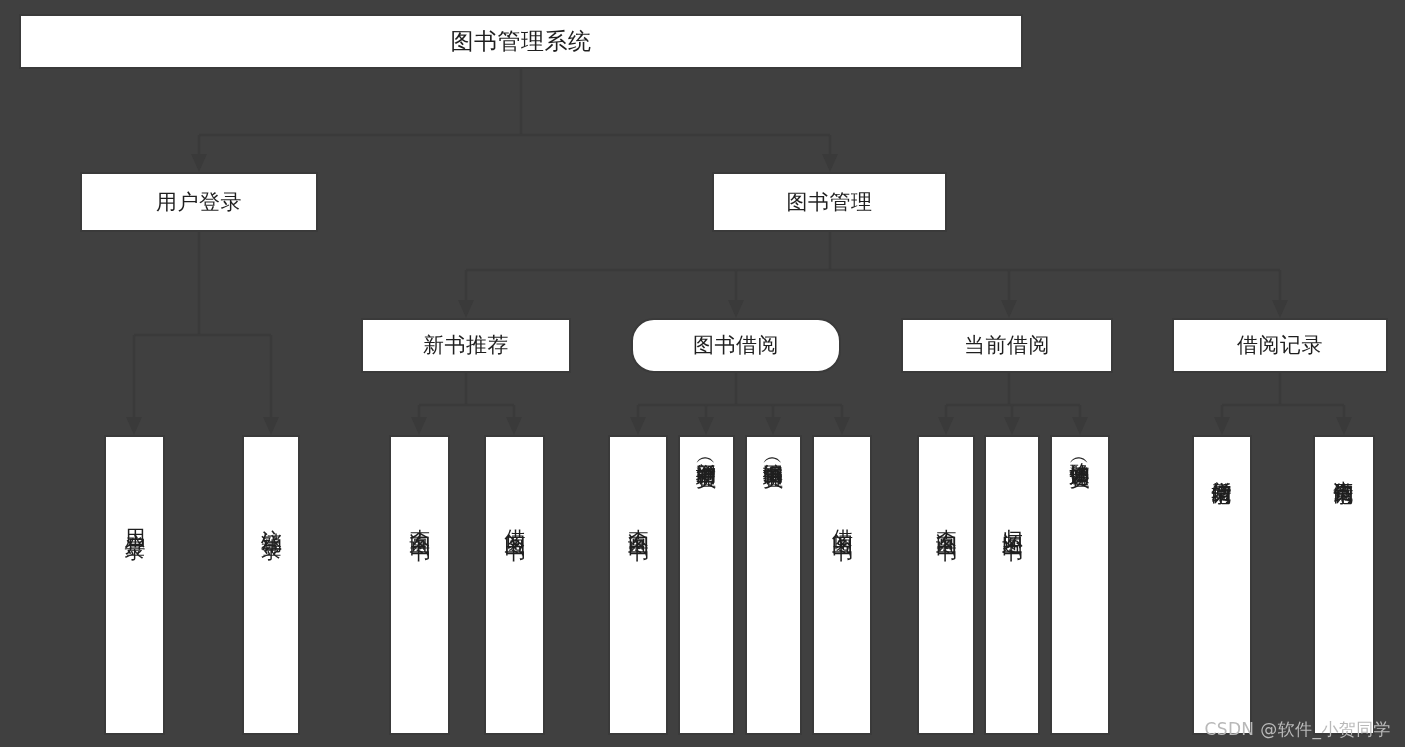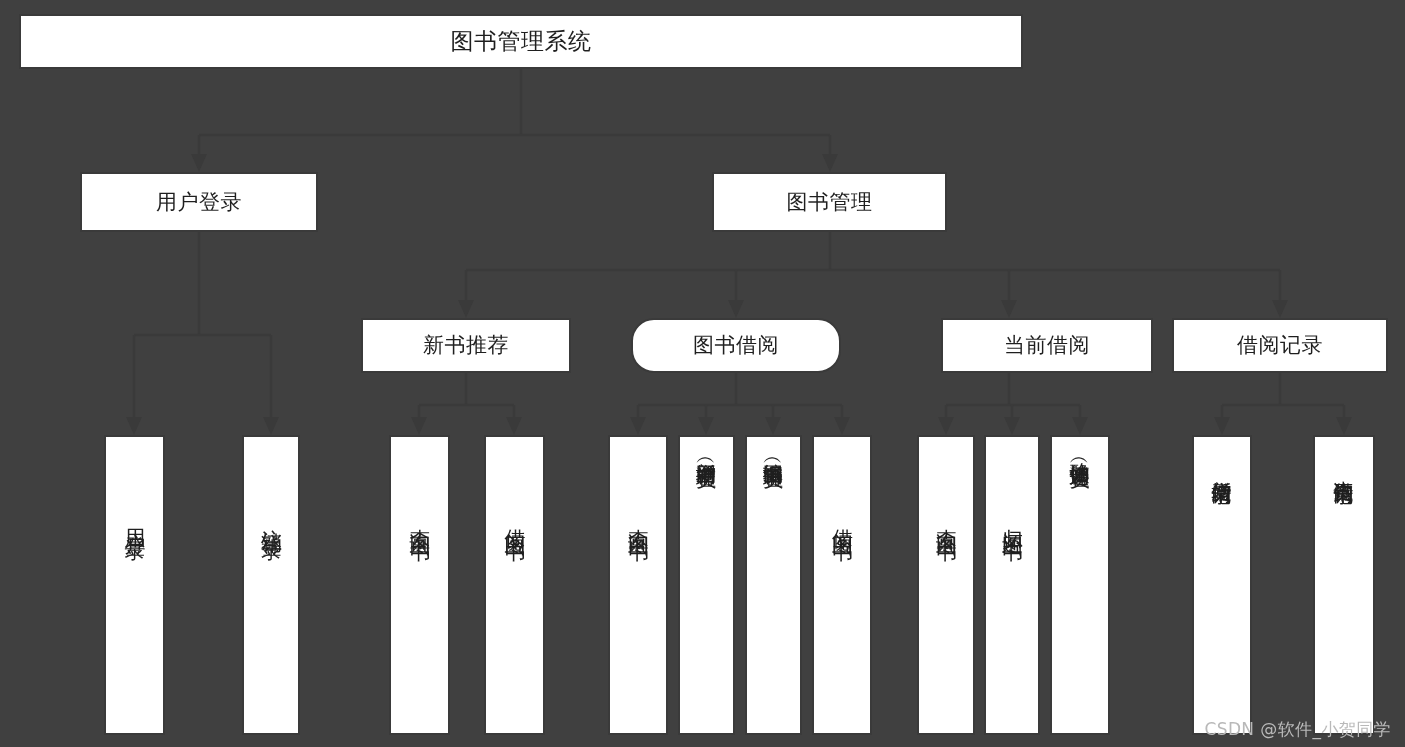--- a/index.html
+++ b/index.html
@@ -167,21 +167,21 @@
   </div>
 
   <div class="node l3" style="left:361px; top:318px; width:210px; height:55px;">
     <span class="label">新书推荐</span>
   </div>
 
   <div class="node l3" style="left:631px; top:318px; width:210px; height:55px;border-radius:23px;">
     <span class="label">图书借阅</span>
   </div>
 
-  <div class="node l3" style="left:901px; top:318px; width:212px; height:55px;margin-left:40px;">
+  <div class="node l3" style="left:901px; top:318px; width:212px; height:55px;">
     <span class="label">当前借阅</span>
   </div>
 
   <div class="node l3" style="left:1172px; top:318px; width:216px; height:55px;">
     <span class="label">借阅记录</span>
   </div>
 
   <div class="node leaf" style="left:104px; top:435px; width:61px; height:300px; padding-top:75px;">
     <span class="label">用户登录</span>
   </div>

